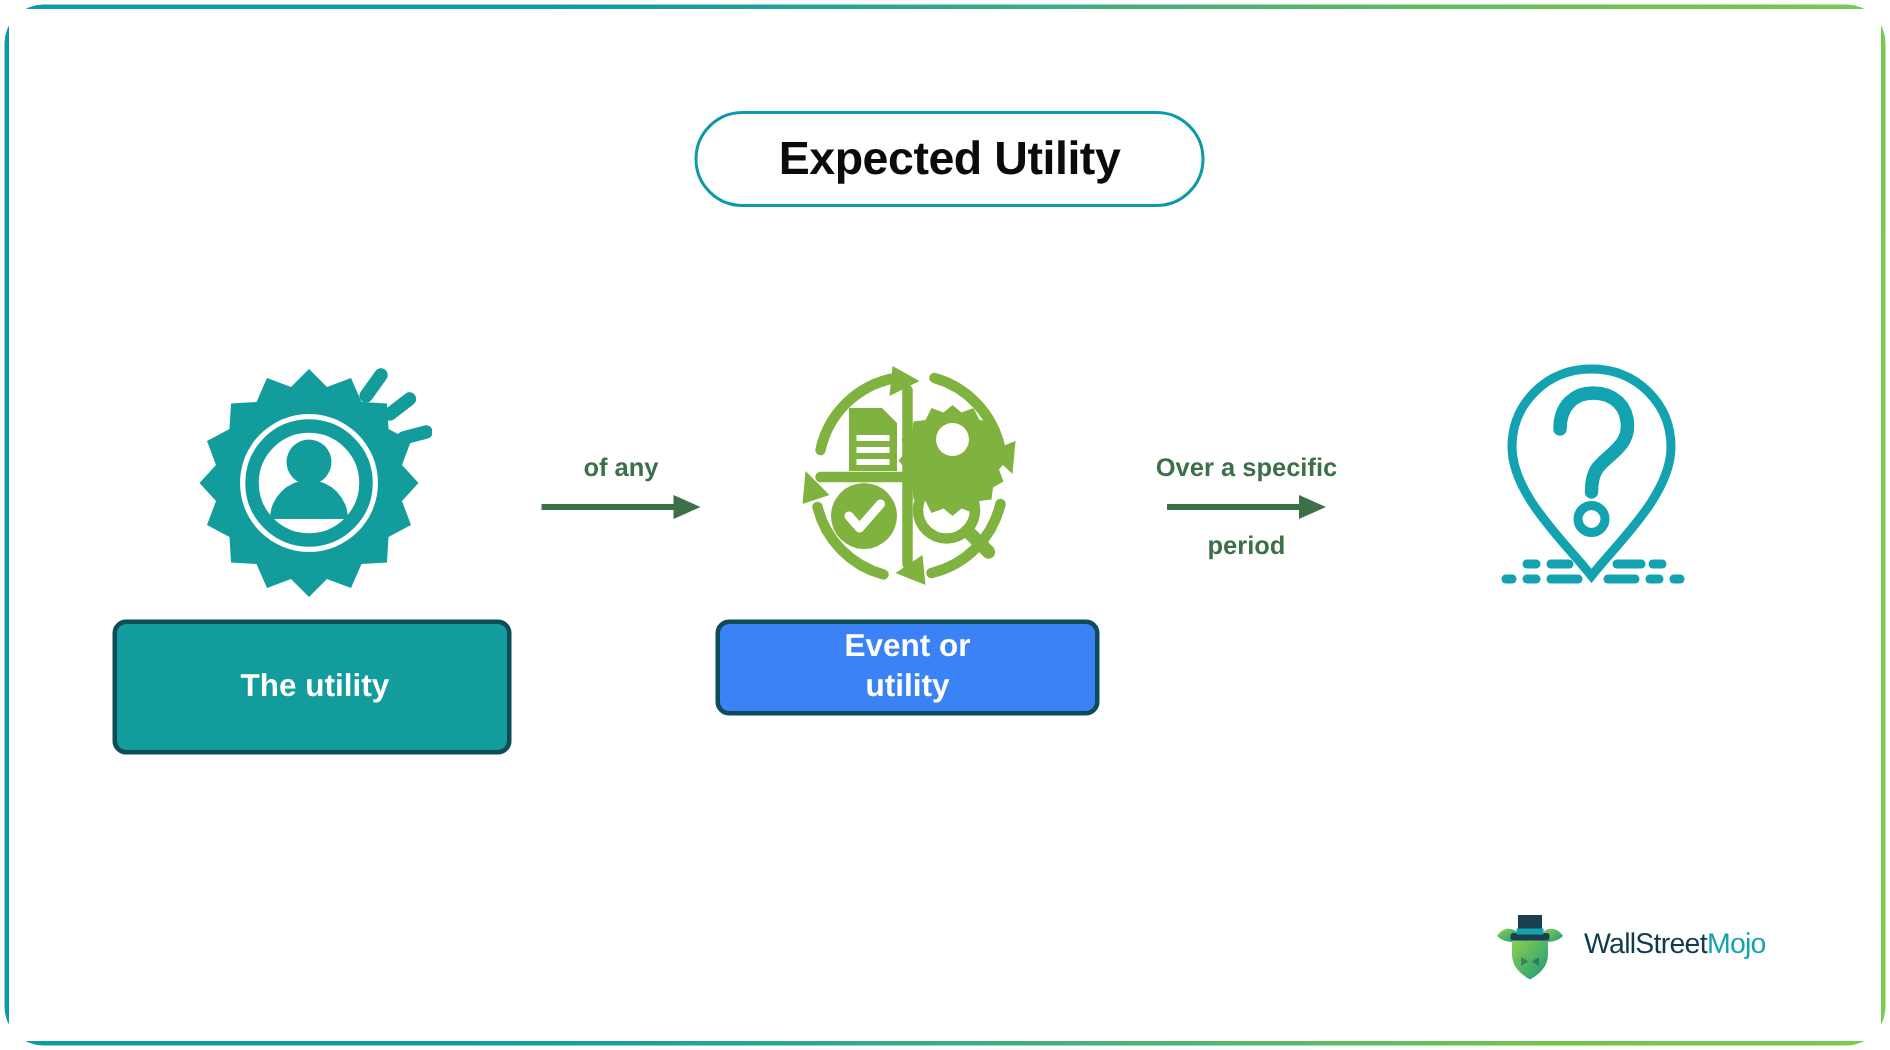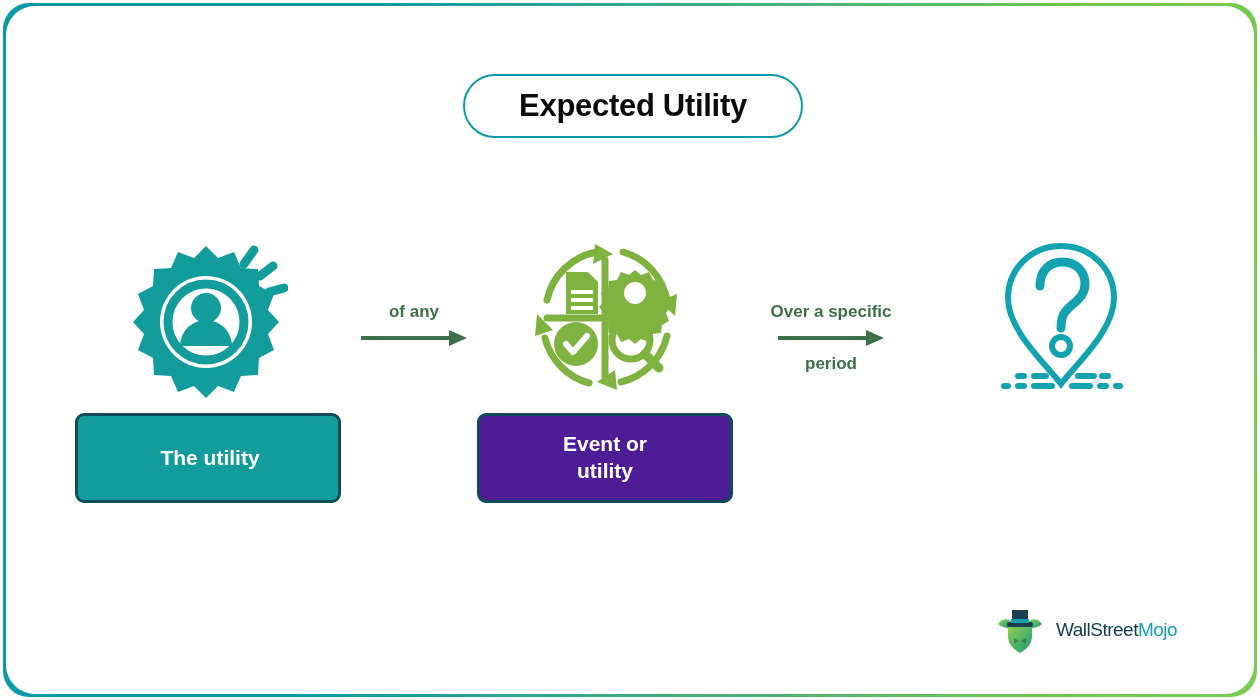--- a/index.html
+++ b/index.html
@@ -16,21 +16,21 @@
     left: 3px; top: 3px;
     width: 1254px; height: 694px;
     border-radius: 26px;
     background: linear-gradient(95deg, #0d9aa8 0%, #0d9aa8 28%, #49b179 60%, #6fc44f 82%, #79cc51 100%);
     padding: 3px;
   }
   #canvas {
     position: relative;
     width: 100%; height: 100%;
     background: #ffffff;
-    border-radius: 29px;
+    border-radius: 4px;
     overflow: hidden;
   }
 
   
   #title-pill {
     position: absolute;
     left: 457px; top: 68px;
     width: 340px; height: 64px;
     border: 2px solid #0d9aa8;
     border-radius: 34px;
@@ -70,21 +70,21 @@
     border: 3px solid #0e4d57;
     display: flex; align-items: center; justify-content: center;
     text-align: center;
     color: #ffffff;
     font-size: 21px;
     font-weight: bold;
     line-height: 1.28;
     padding: 8px 10px;
   }
   #box-1 { height: 90px; background: #129c9c; margin-top: 15px; padding-left: 14px; }
-  #box-2 { height: 90px; background: #4c1d95; margin-top: 15px; }
+  #box-2 { height: 64px; background: #3b82f6; margin-top: 15px; }
   #box-3 { height: 90px; background: #129c9c; margin-top: 15px; }
 
   
   .connector {
     position: absolute;
     display: flex;
     flex-direction: column;
     align-items: center;
     color: #3d7049;
     font-weight: bold;

